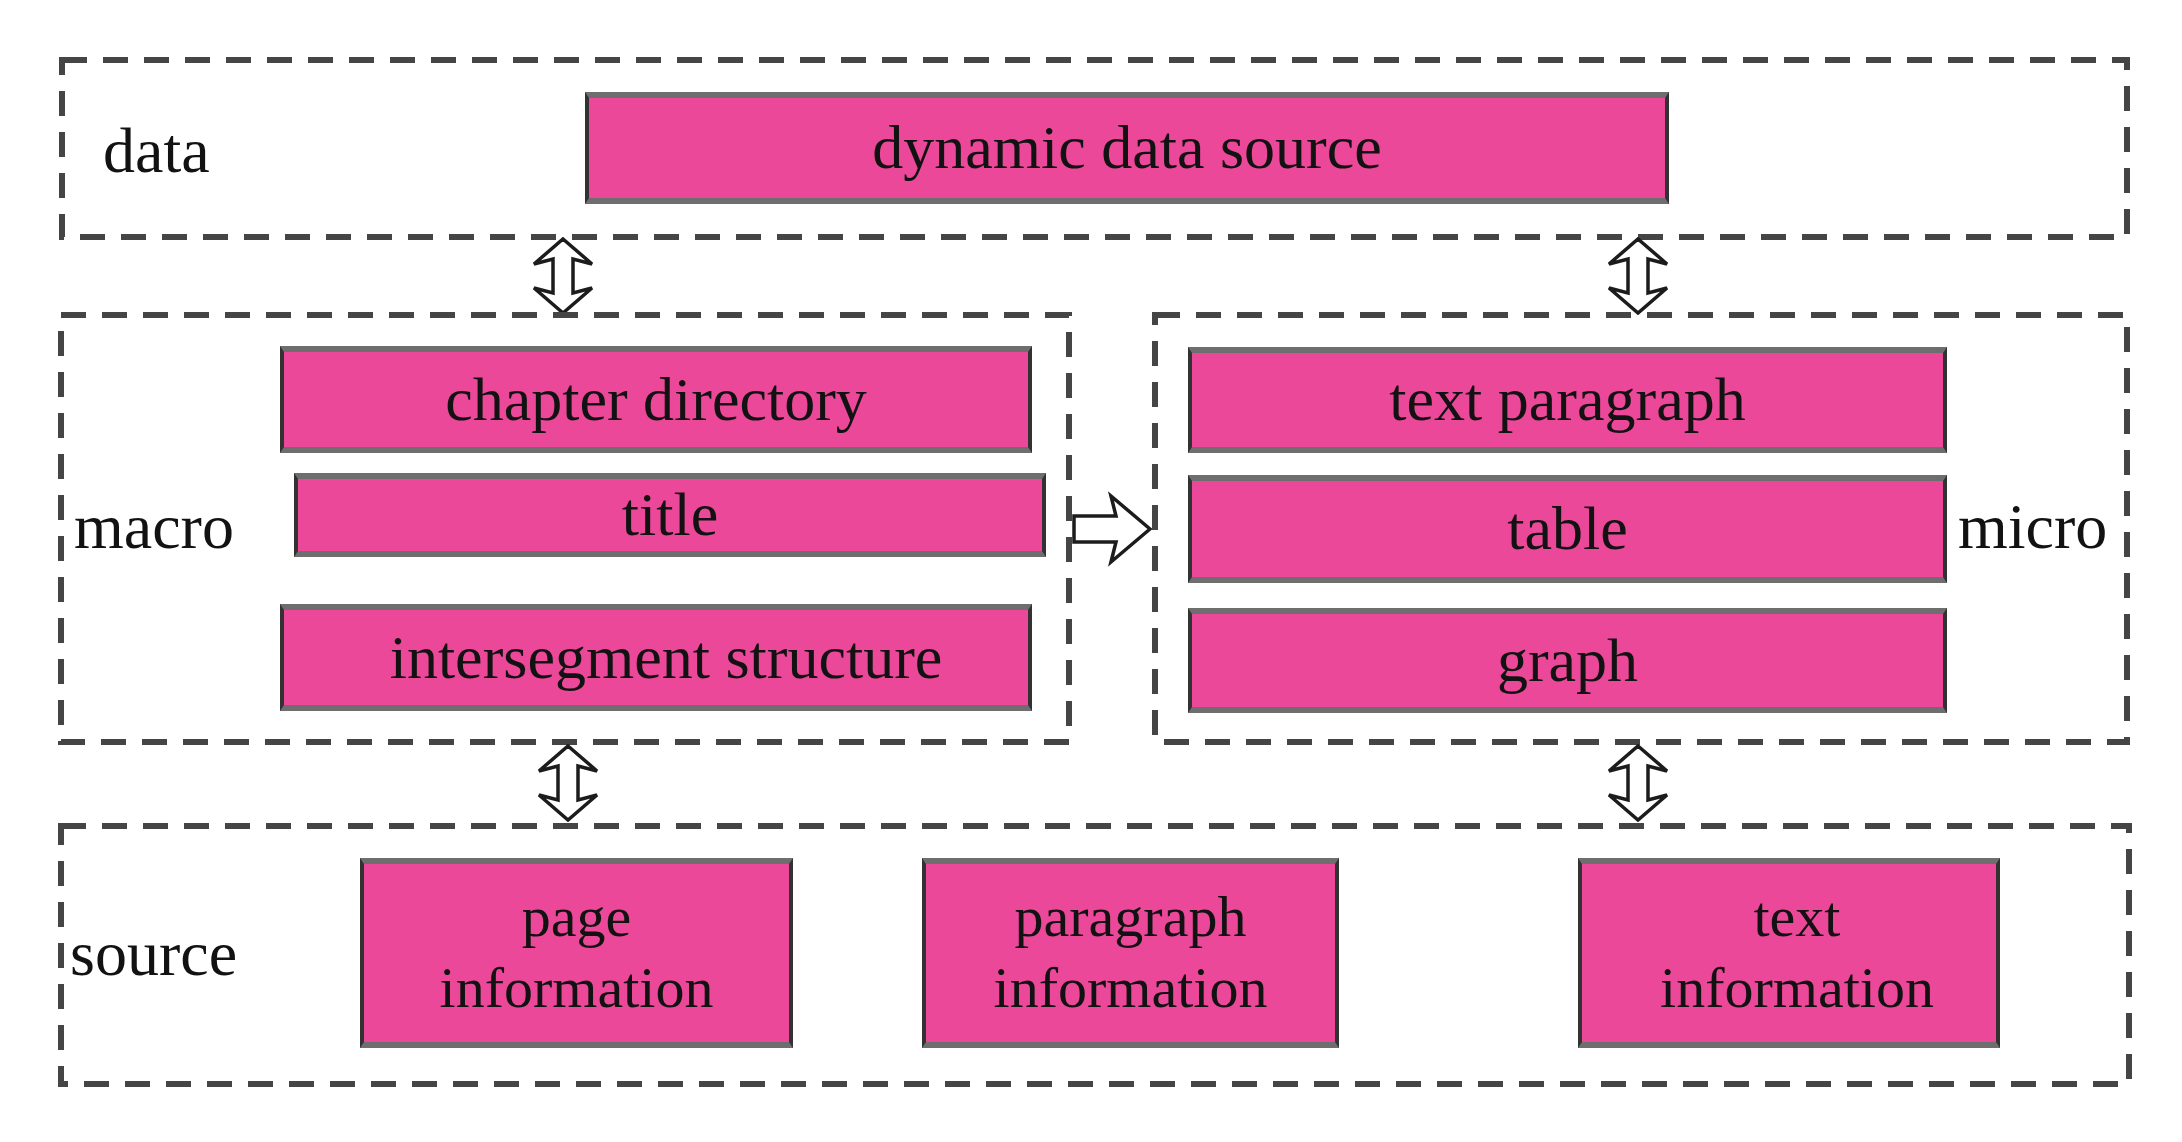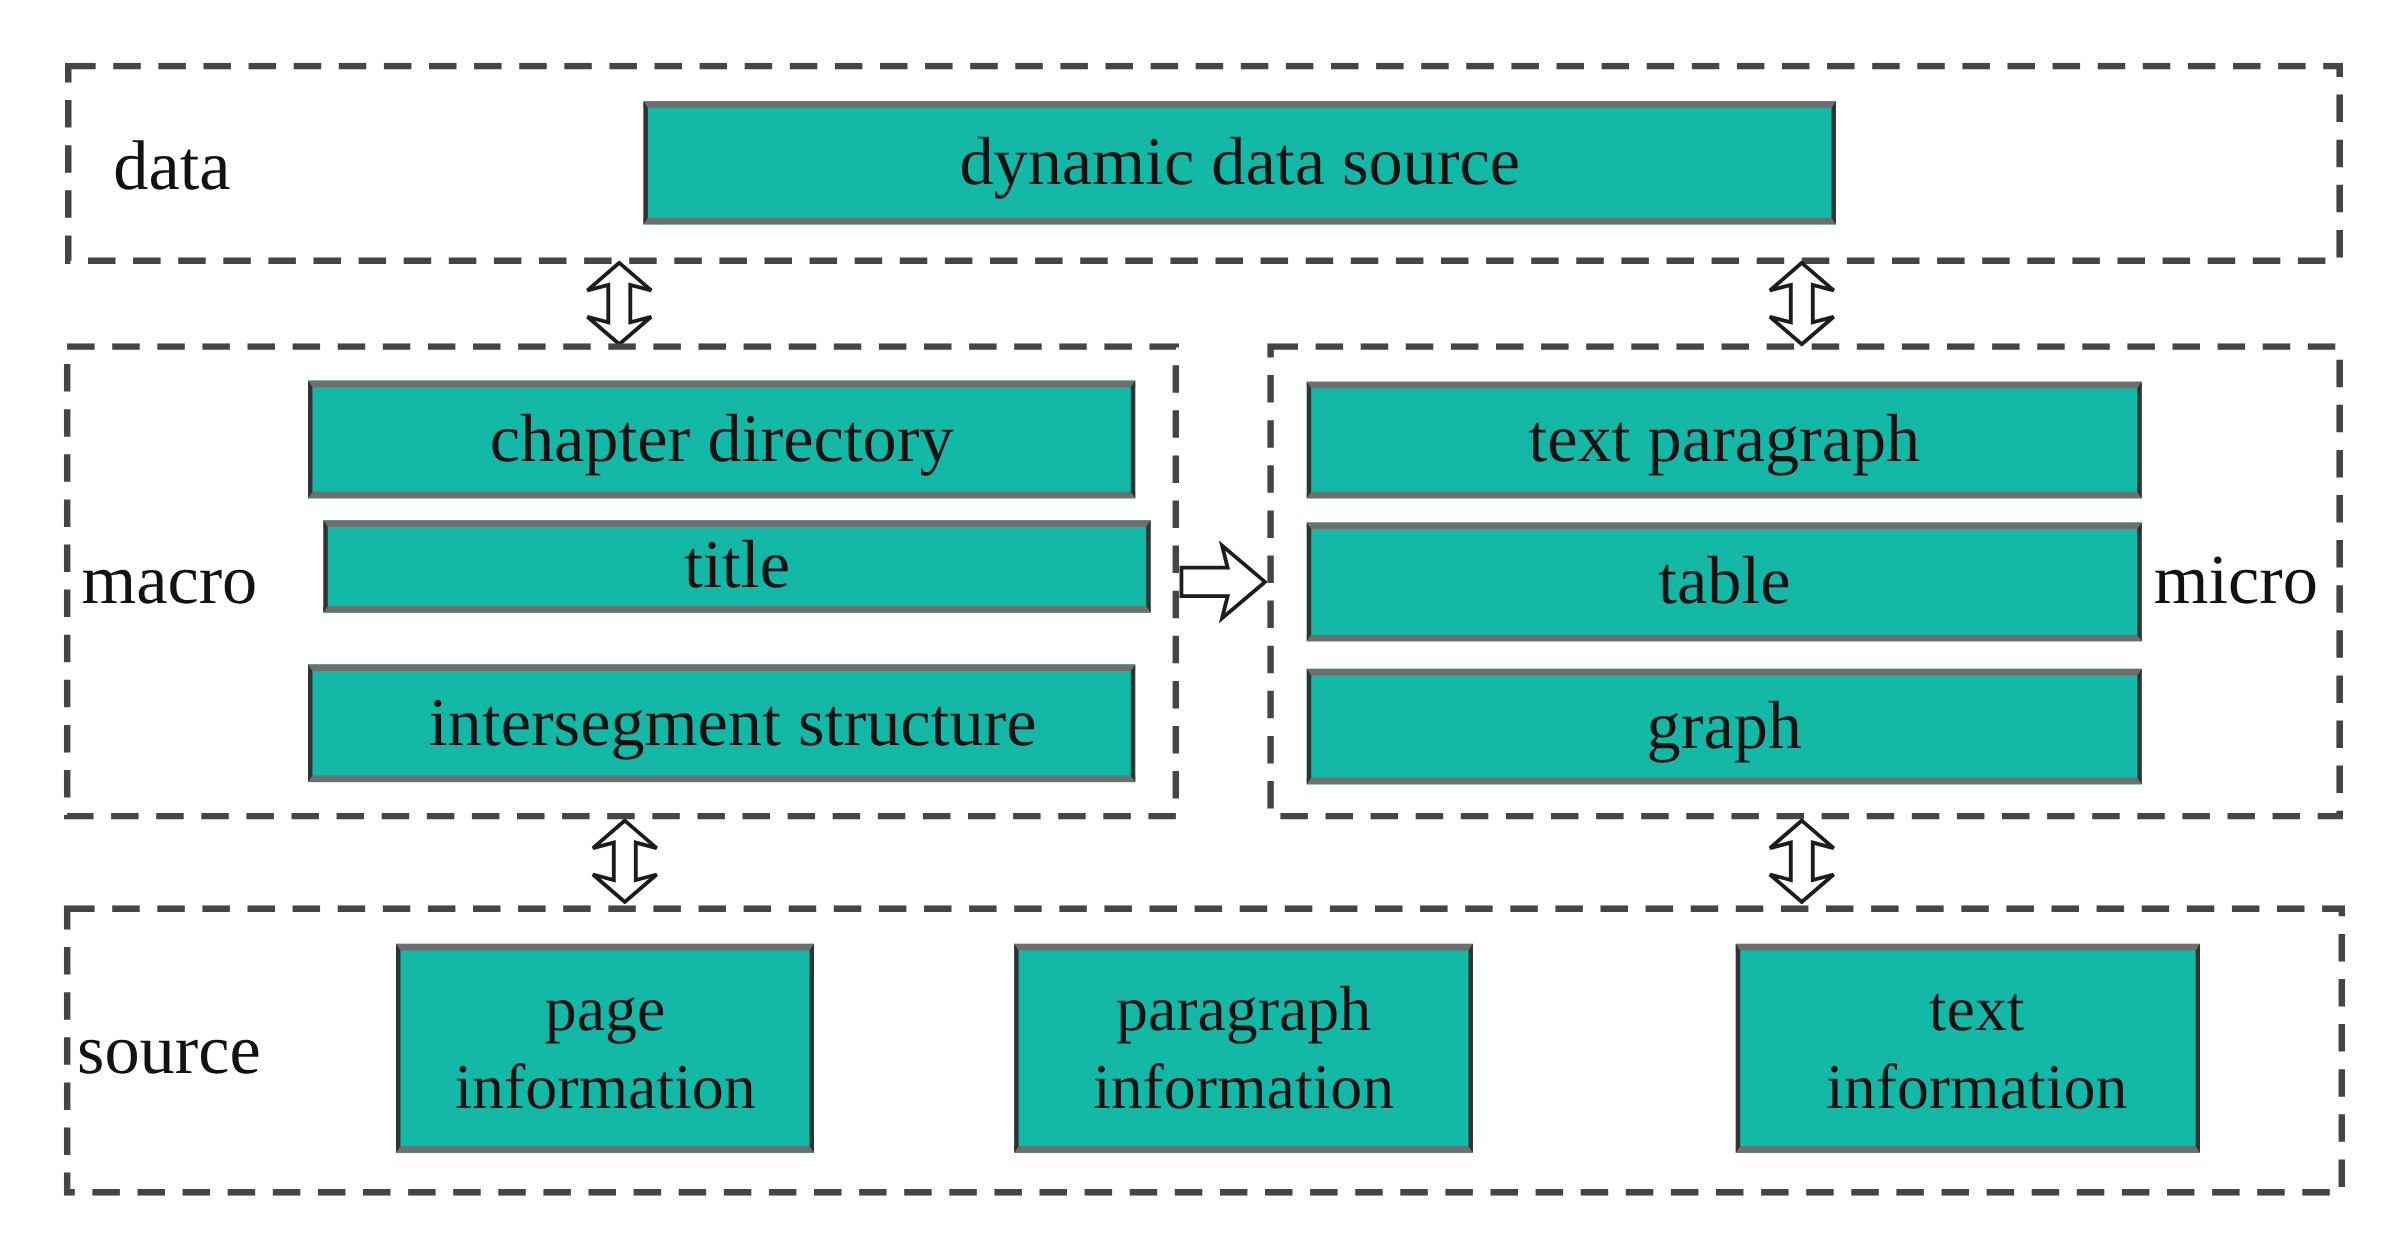--- a/index.html
+++ b/index.html
@@ -25,21 +25,21 @@
     line-height: 64px;
     white-space: nowrap;
     color: #121212;
   }
   .node {
     position: absolute;
     display: flex;
     align-items: center;
     justify-content: center;
     text-align: center;
-    background: #14b8a6;
+    background: #ec4899;
     border-left: 4px solid #323232;
     border-right: 4px solid #323232;
     border-top: 6px solid #6e6e6e;
     border-bottom: 6px solid #6e6e6e;
     font-size: 62px;
     line-height: 1.15;
     box-sizing: border-box;
     white-space: nowrap;
   }
   .node.two-line {
@@ -111,18 +111,18 @@
     <svg viewBox="0 0 64 78">
         <polygon points="32,2 61,27 42,22 42,56 61,51 32,76 3,51 22,56 22,22 3,27"></polygon>
       </svg>
   </div>
 
   <section class="panel" style="left:58px; top:823px; width:2074px; height:264px;">
     <svg class="dash-border" viewBox="0 0 2074 264" preserveAspectRatio="none">
       <rect x="3" y="3" width="2068" height="258" fill="none" stroke="#454545" stroke-width="6" stroke-dasharray="25 16"></rect>
     </svg>
     <div class="layer-label" style="left:12px; top:99px;">source</div>
-    <div class="node two-line" style="left:302px; top:35px; width:380px; height:190px;">page information</div>
+    <div class="node two-line" style="left:302px; top:35px; width:433px; height:190px;">page information</div>
     <div class="node two-line" style="left:864px; top:35px; width:417px; height:190px;">paragraph information</div>
     <div class="node two-line" style="left:1520px; top:35px; width:422px; height:190px;padding-left:44px;">text information</div>
   </section>
 
 </div>
 
 </body></html>

